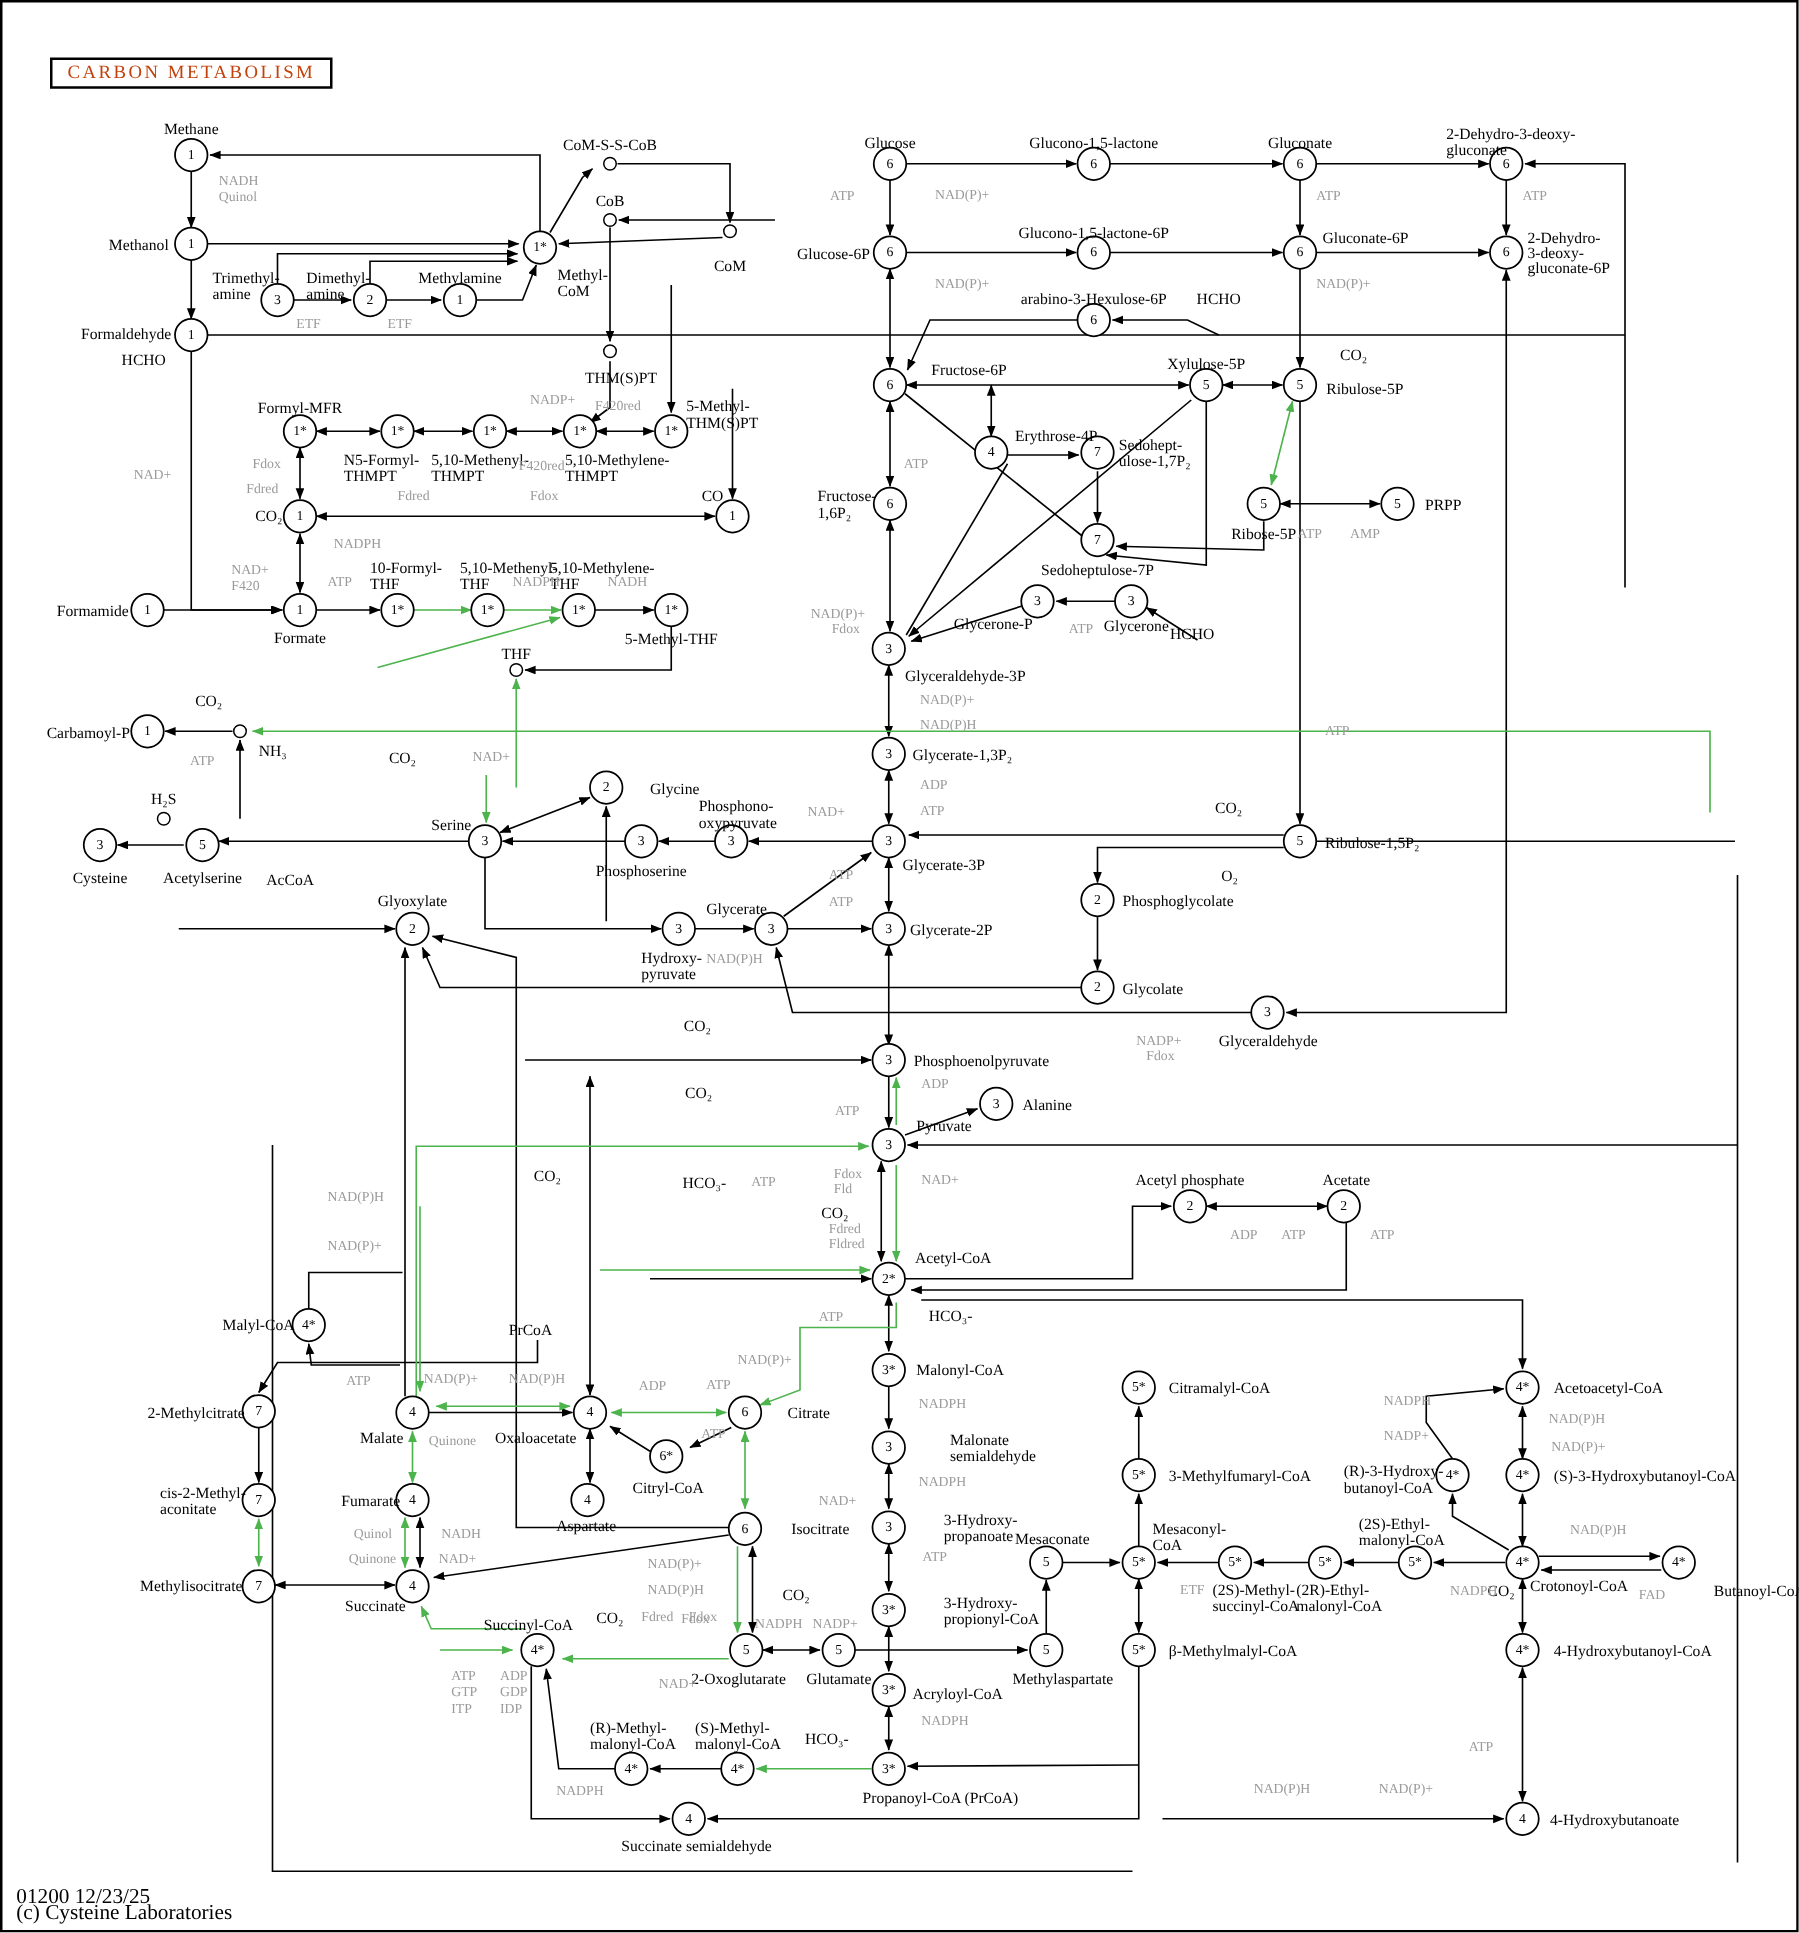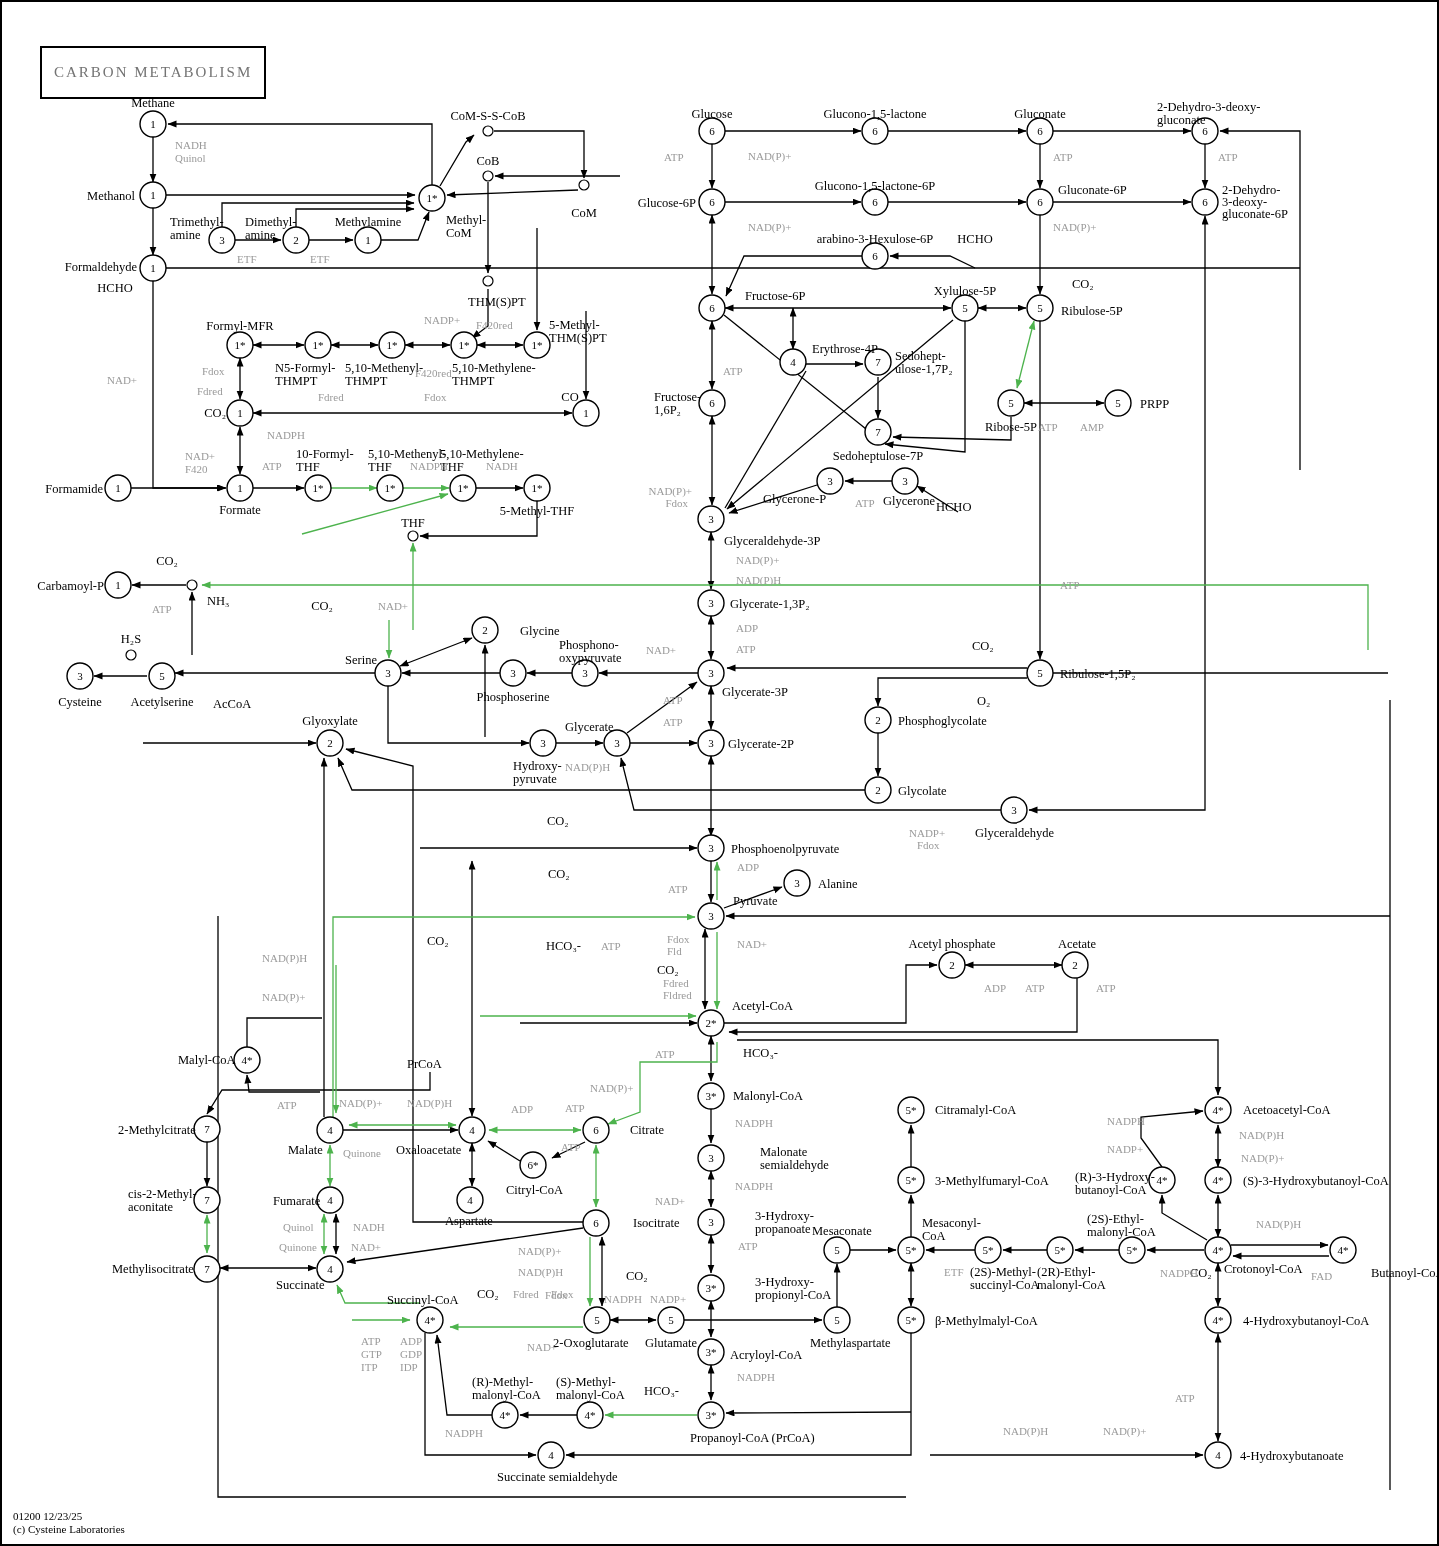--- a/index.html
+++ b/index.html
@@ -1,22 +1,22 @@
 <!DOCTYPE html>
 <html><head>
 <meta charset="utf-8">
 <style>
   html,body{margin:0;padding:0;background:#fff;}
   #canvas{position:relative;width:1439px;height:1546px;background:#fff;
           font-family:"Liberation Serif","DejaVu Serif",serif;}
   #frame{position:absolute;left:0;top:0;right:0;bottom:0;border:2px solid #000;pointer-events:none;}
-  #title-box{position:absolute;left:40px;top:46px;border:2px solid #000;padding:16px 12px;
-             font-size:15px;letter-spacing:2px;color:#737373;background:#fff;}
+  #title-box{position:absolute;left:40px;top:46px;border:2px solid #000;padding:2px 12px;
+             font-size:15px;letter-spacing:2px;color:#c2410c;background:#fff;}
   #map{position:absolute;left:0;top:0;}
-  #footer{position:absolute;left:13px;top:1510px;font-size:11px;color:#000;line-height:13px;}
+  #footer{position:absolute;left:13px;top:1510px;font-size:17px;color:#000;line-height:13px;}
   text{font-family:"Liberation Serif","DejaVu Serif",serif;}
 </style>
 </head>
 <body>
 
 <div id="canvas">
   <svg id="map" width="1439" height="1546" viewBox="0 0 1439 1546">
     <defs>
       <marker id="ar-k" markerUnits="userSpaceOnUse" markerWidth="10" markerHeight="8" refX="8.5" refY="3.5" orient="auto-start-reverse">
         <path d="M0,0 L9,3.5 L0,7 z" fill="#000000"></path>

